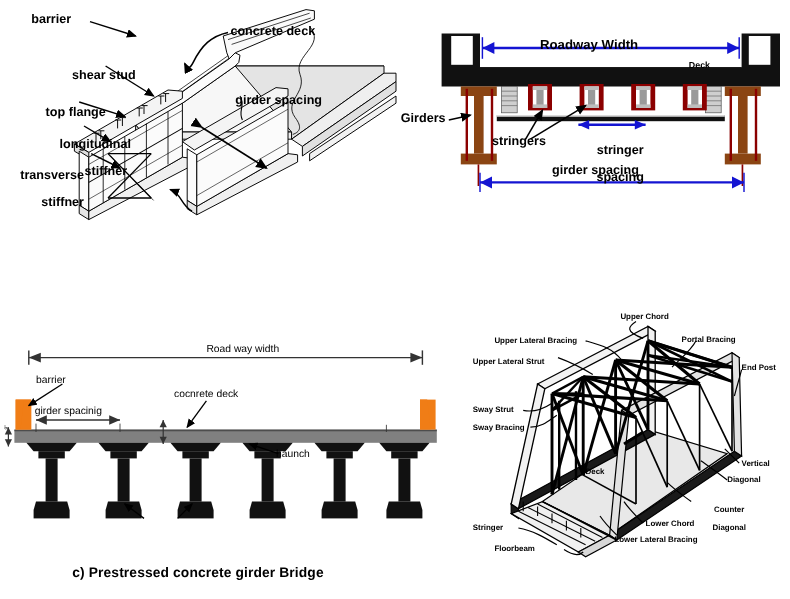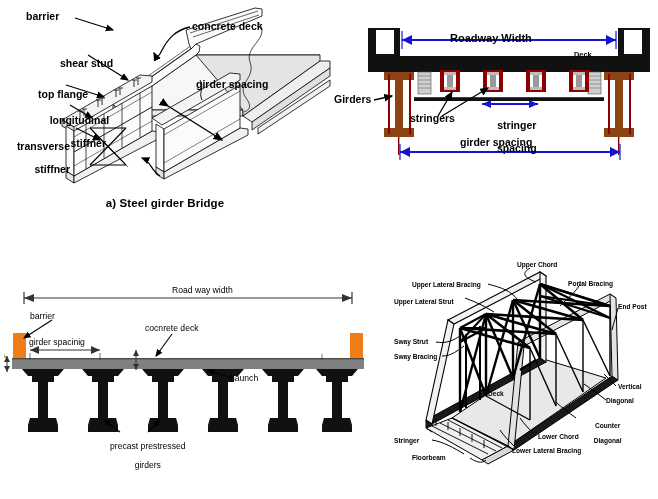--- a/index.html
+++ b/index.html
@@ -136,21 +136,20 @@
   <div class="lbl b" style="left:196px;top:79px;">girder spacing</div>
   <div class="lbl b" style="left:38px;top:89px;">top flange</div>
   <div class="lbl b r" style="left:0px;top:103px;width:68px;padding-left:38px;">
     <span>longitudinal</span><br>
     <span>stiffner</span>
   </div>
   <div class="lbl b r" style="left:0px;top:129px;width:70px;">
     <span>transverse</span><br>
     <span>stiffner</span>
   </div>
-  <div class="caption" id="cap-a">a) Steel girder Bridge</div>
 </div>
 
 <div class="panel" id="panel-b">
   <svg width="328" height="200" viewBox="0 0 328 200">
 
     <g>
       <path d="M38,28 L70,28 L70,56 L288,56 L288,28 L320,28 L320,72 L38,72 Z" fill="#111111"></path>
       <rect x="46" y="30" width="18" height="24" fill="#ffffff"></rect>
       <rect x="294" y="30" width="18" height="24" fill="#ffffff"></rect>
       <rect x="70" y="56" width="218" height="2" fill="#111111"></rect>
@@ -369,25 +368,22 @@
         <path d="M0,0 L7,3 L0,6 z" fill="#000"></path>
       </marker>
     </defs>
   </svg>
 
   <div class="lbl c" style="left:136px;top:36px;margin-left:36px;">Road way width</div>
   <div class="lbl c" style="left:30px;top:62px;">barrier</div>
   <div class="lbl c" style="left:29px;top:88px;">girder spacinig</div>
   <div class="lbl c" style="left:145px;top:74px;">cocnrete deck</div>
   <div class="lbl c" style="left:230px;top:124px;">haunch</div>
-  <div class="lbl c ctr" style="left:88px;top:182px;width:110px;">
-    <span>precast prestressed</span><br>
-    <span>girders</span>
-  </div>
   <div class="lbl tiny" style="left:0px;top:108px;transform:rotate(-90deg);transform-origin:left top;">9"</div>
+  <div class="caption" id="cap-c" style="width:330px;left:0;">c) Prestressed concrete girder Bridge</div>
 </div>
 
 <div class="panel" id="panel-d">
   <svg width="268" height="240" viewBox="0 0 268 240">
     <defs>
       <marker id="dotD" markerWidth="4" markerHeight="4" refX="2" refY="2">
         <circle cx="2" cy="2" r="1.4" fill="#000"></circle>
       </marker>
     </defs>
 

